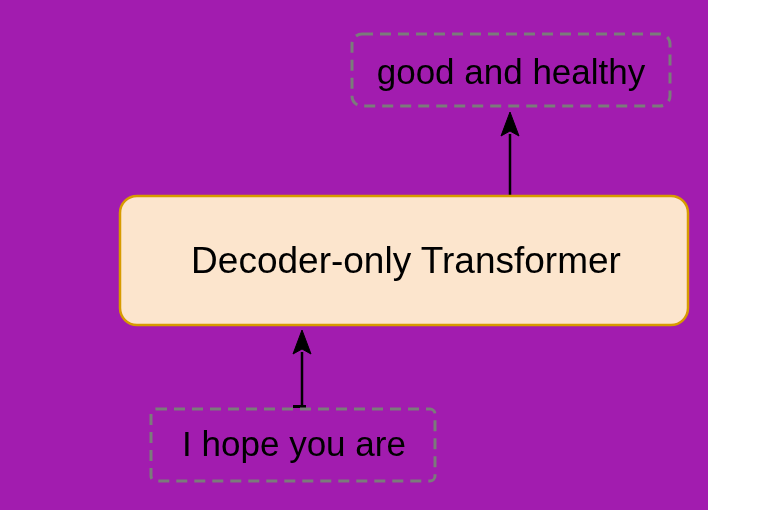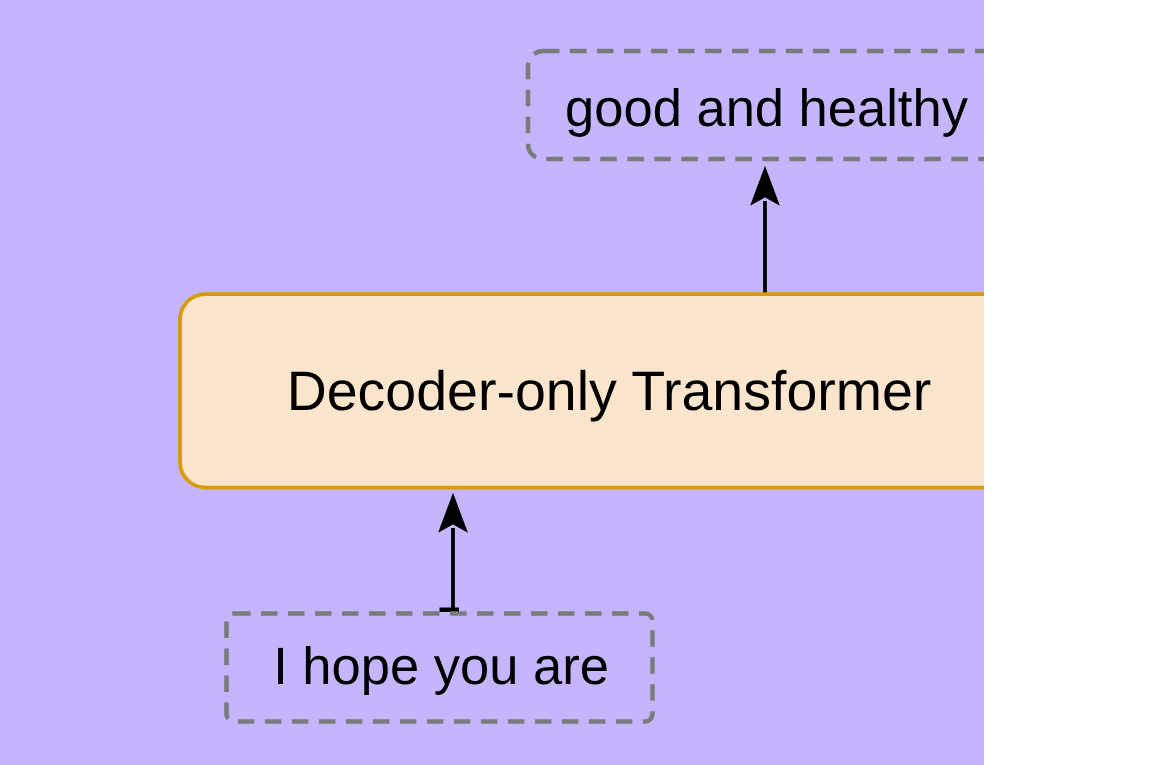--- a/index.html
+++ b/index.html
@@ -2,23 +2,23 @@
 <html><head>
 <meta charset="utf-8">
 <style>
   html, body {
     margin: 0;
     padding: 0;
     background: #ffffff;
   }
   .canvas {
     position: relative;
-    width: 656px;
+    width: 708px;
     height: 510px;
-    background: #c4b5fd;
+    background: #a21caf;
     overflow: hidden;
     font-family: "Liberation Sans", sans-serif;
   }
   svg { display: block; }
 
   .dashed-box {
     fill: none;
     stroke: #7b7b7b;
     stroke-width: 3;
     stroke-dasharray: 11 7;

